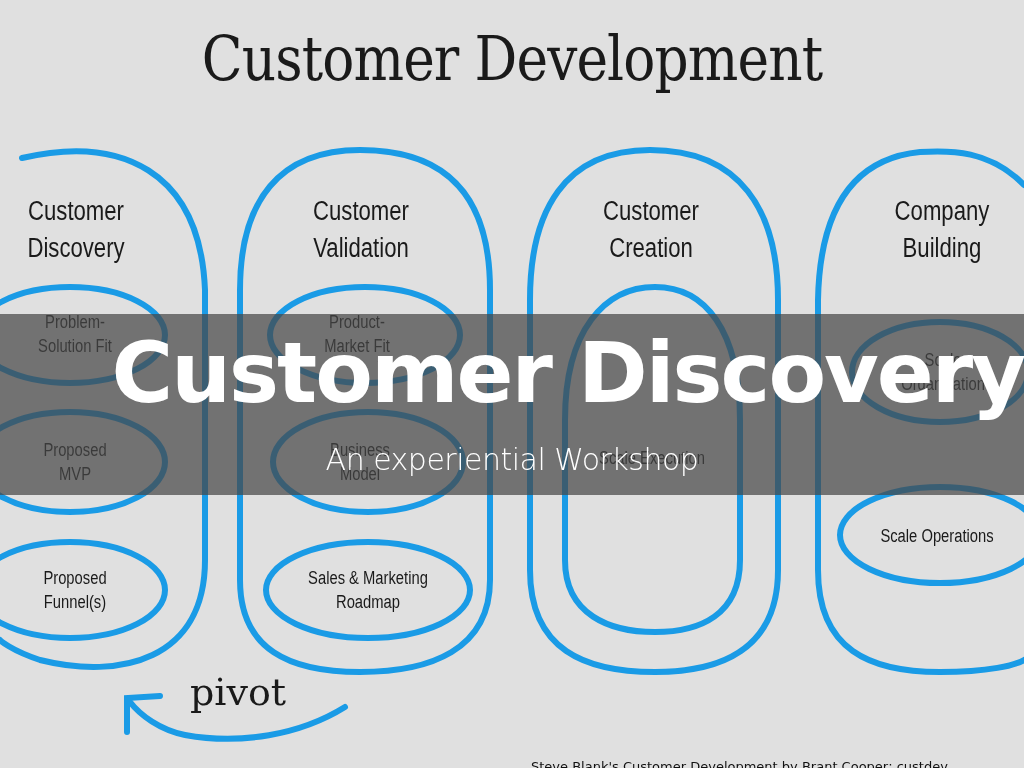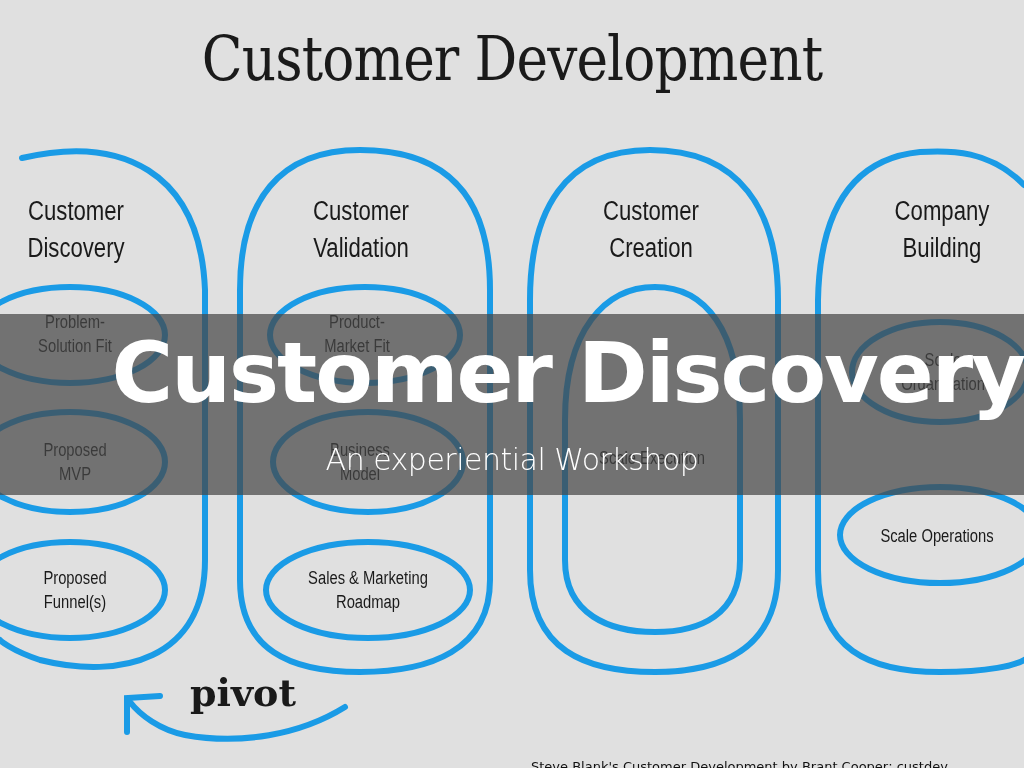--- a/index.html
+++ b/index.html
@@ -2,21 +2,21 @@
 <html><head>
 <meta charset="utf-8">
 <style>
   html, body { margin:0; padding:0; }
   body { width:1024px; height:768px; overflow:hidden; background:#e0e0e0; position:relative; font-family:"Liberation Sans", sans-serif; }
   .slide { position:absolute; inset:0; width:1024px; height:723px; }
   svg.diagram { position:absolute; left:0; top:0; width:1024px; height:768px; }
   .top-title { position:absolute; top:22px; left:0; width:1024px; text-align:center; font-family:"DejaVu Serif", serif; font-size:62px; color:#1a1a1a; letter-spacing:-1px; transform:scaleX(0.86); transform-origin:center; }
   .stage-title { position:absolute; width:200px; text-align:center; font-family:"Liberation Sans", sans-serif; font-size:27px; line-height:37px; color:#1a1a1a; transform:scaleX(0.82); }
   .sub-label { position:absolute; width:170px; text-align:center; font-family:"Liberation Sans", sans-serif; font-size:18px; line-height:24px; color:#1a1a1a; transform:scaleX(0.82); }
-  .pivot { position:absolute; left:190px; top:670px; font-family:"DejaVu Serif", serif; font-size:38px; color:#1a1a1a;font-weight:bold; }
+  .pivot { position:absolute; left:190px; top:670px; font-family:"DejaVu Serif", serif; font-size:38px; color:#1a1a1a; }
   .credit { position:absolute; left:531px; top:737px; white-space:nowrap; font-family:"DejaVu Sans", sans-serif; font-size:13px; color:#111;margin-top:22px; }
   .overlay { position:absolute; left:0; top:314px; width:1024px; height:181px; background:rgba(70,70,70,0.72); }
   .hero-title { position:absolute; left:0; top:318px; width:1024px; text-align:right; font-family:"DejaVu Sans", sans-serif; font-weight:bold; font-size:84px; color:#ffffff; letter-spacing:-2px; line-height:110px; }
   .hero-sub { position:absolute; left:0; top:432px; width:1024px; text-align:center; font-family:"DejaVu Sans", sans-serif; font-weight:200; font-size:30px; color:#ffffff; line-height:56px; letter-spacing:-0.5px; }
 </style>
 </head>
 <body>
 
 <div class="slide">
 

